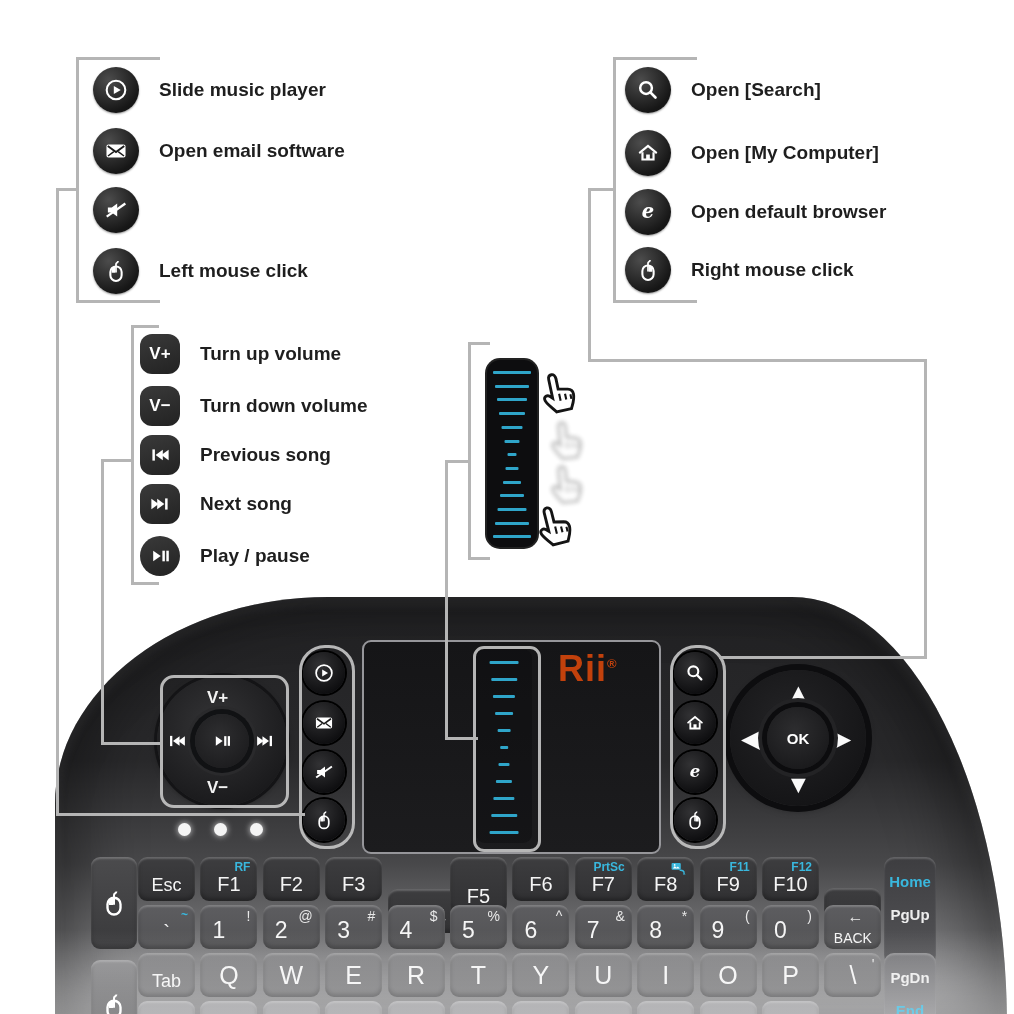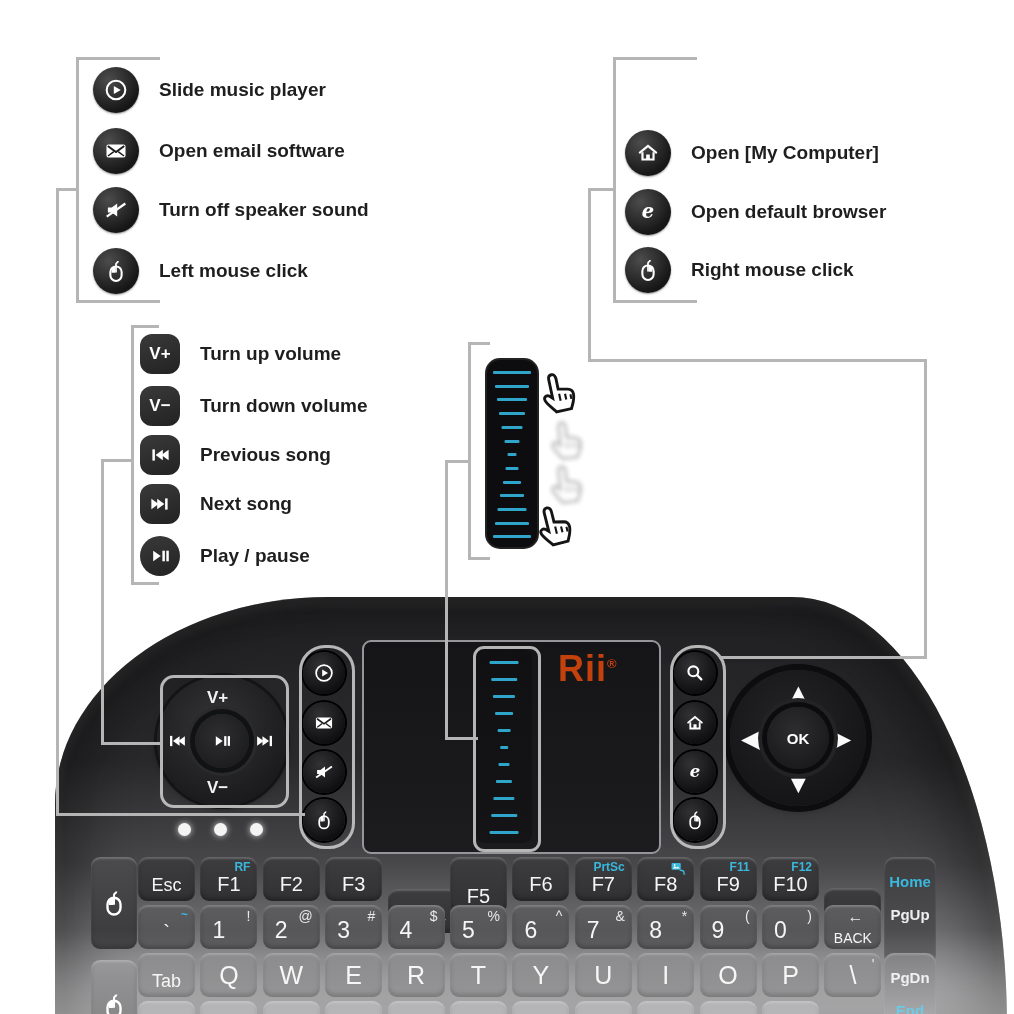--- a/index.html
+++ b/index.html
@@ -194,32 +194,40 @@
       </div>
       <div class="leg-label">Open email software</div>
     </div>
     <div class="leg-row" style="left: 93px; top: 187px; height: 46px;">
       <div class="leg-circle">
         <svg width="26" height="26" viewBox="0 0 24 24" xmlns="http://www.w3.org/2000/svg">
           <path d="M4.5 9.8v4.4h3.6l5 3.9V5.9l-5 3.9z" fill="#fff"></path>
           <rect x="1.5" y="11" width="21" height="2.1" transform="rotate(-35 12 12)" fill="#fff"></rect>
         </svg>
       </div>
-      <div class="leg-label">Turn off speaker sound</div>
     </div>
     <div class="leg-row" style="left: 93px; top: 248px; height: 46px;">
       <div class="leg-circle">
         <svg width="26" height="26" viewBox="0 0 24 24" xmlns="http://www.w3.org/2000/svg">
           <path d="M12 8.2V5.6c0-1.6 1.9-1 1.9-2.9" fill="none" stroke="#fff" stroke-width="1.6"></path>
           <rect x="6.8" y="7.8" width="10.4" height="13.4" rx="5.2" fill="none" stroke="#fff" stroke-width="1.9"></rect>
           <line x1="12" y1="7.8" x2="12" y2="13.4" stroke="#fff" stroke-width="1.6"></line>
           <path d="M8 9.6c.7-1 2-1.6 3.3-1.6v5.6H8z" fill="#fff"></path>
         </svg>
       </div>
       <div class="leg-label">Left mouse click</div>
+    </div>
+    <div class="leg-row" style="left: 625px; top: 67px; height: 46px;">
+      <div class="leg-circle">
+        <svg width="26" height="26" viewBox="0 0 24 24" xmlns="http://www.w3.org/2000/svg">
+          <circle cx="10.2" cy="10.2" r="5.4" fill="none" stroke="#fff" stroke-width="2.3"></circle>
+          <path d="M14.2 14.2l4.7 4.7" stroke="#fff" stroke-width="2.5" stroke-linecap="round"></path>
+        </svg>
+      </div>
+      <div class="leg-label">Open [Search]</div>
     </div>
     <div class="leg-row" style="left: 625px; top: 130px; height: 46px;">
       <div class="leg-circle">
         <svg width="26" height="26" viewBox="0 0 24 24" xmlns="http://www.w3.org/2000/svg">
           <path d="M4.5 11.6L12 5.4l7.5 6.2" fill="none" stroke="#fff" stroke-width="2" stroke-linecap="round"></path>
           <path d="M6.9 11.2V18h10.2v-6.8" fill="none" stroke="#fff" stroke-width="2"></path>
           <rect x="10.3" y="13.4" width="3.4" height="4.6" fill="#fff"></rect>
         </svg>
       </div>
       <div class="leg-label">Open [My Computer]</div>

